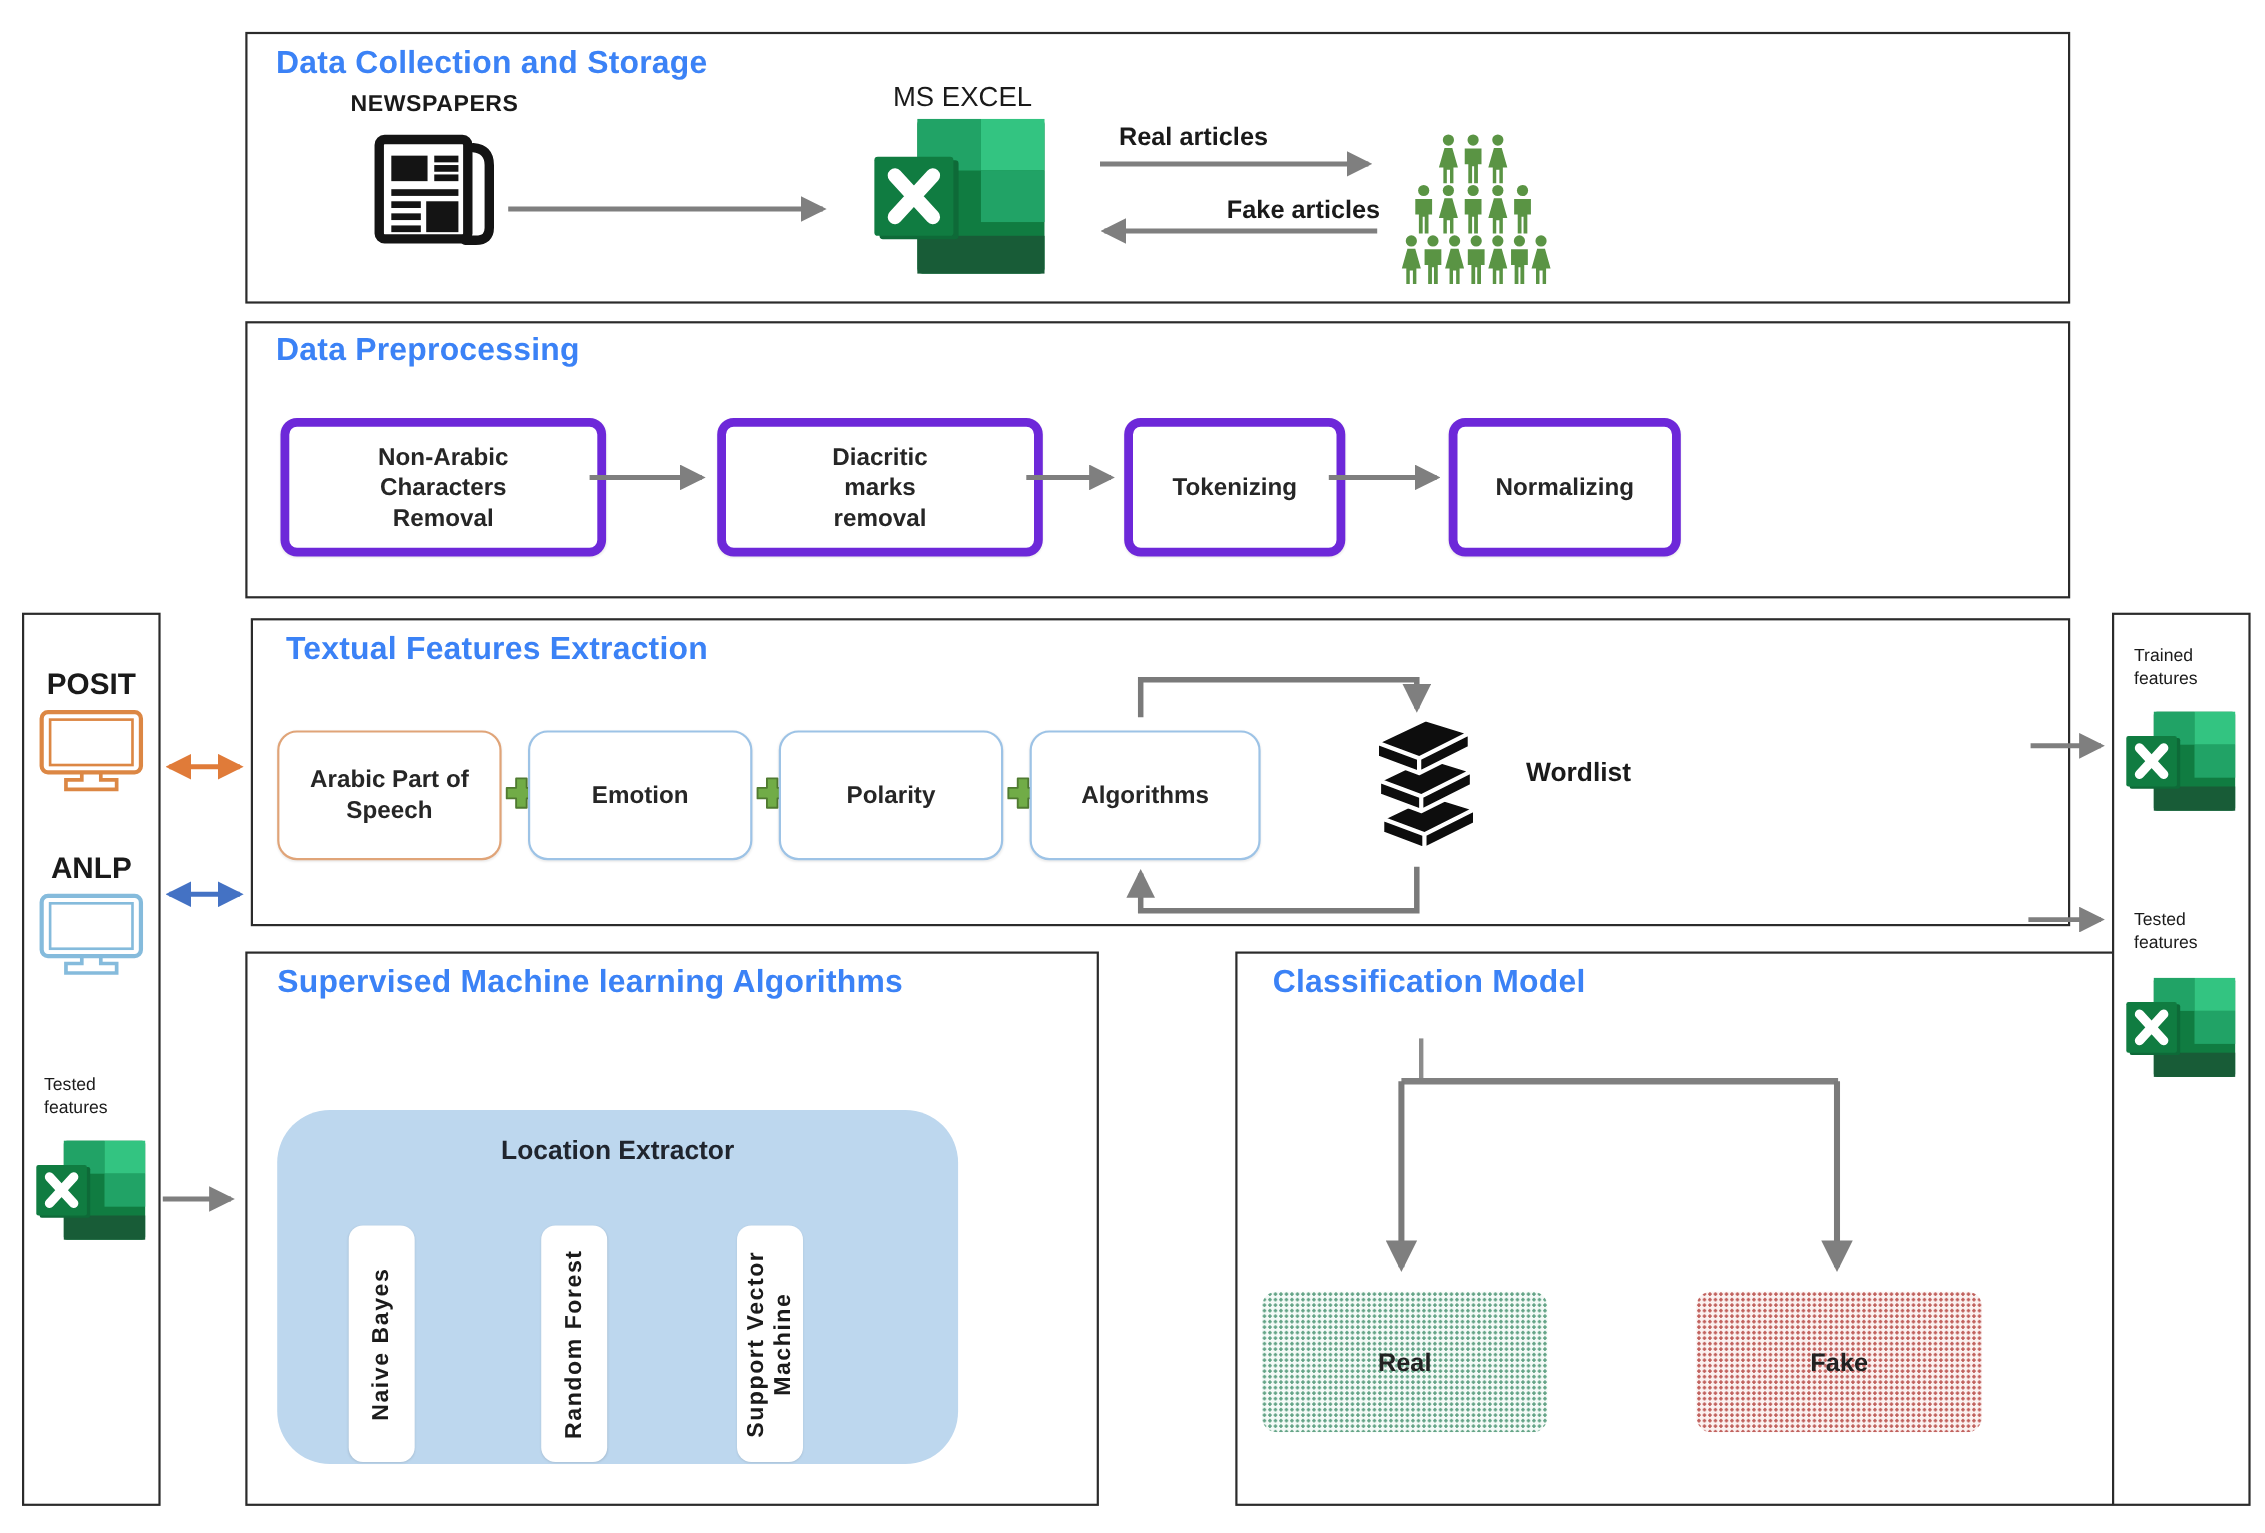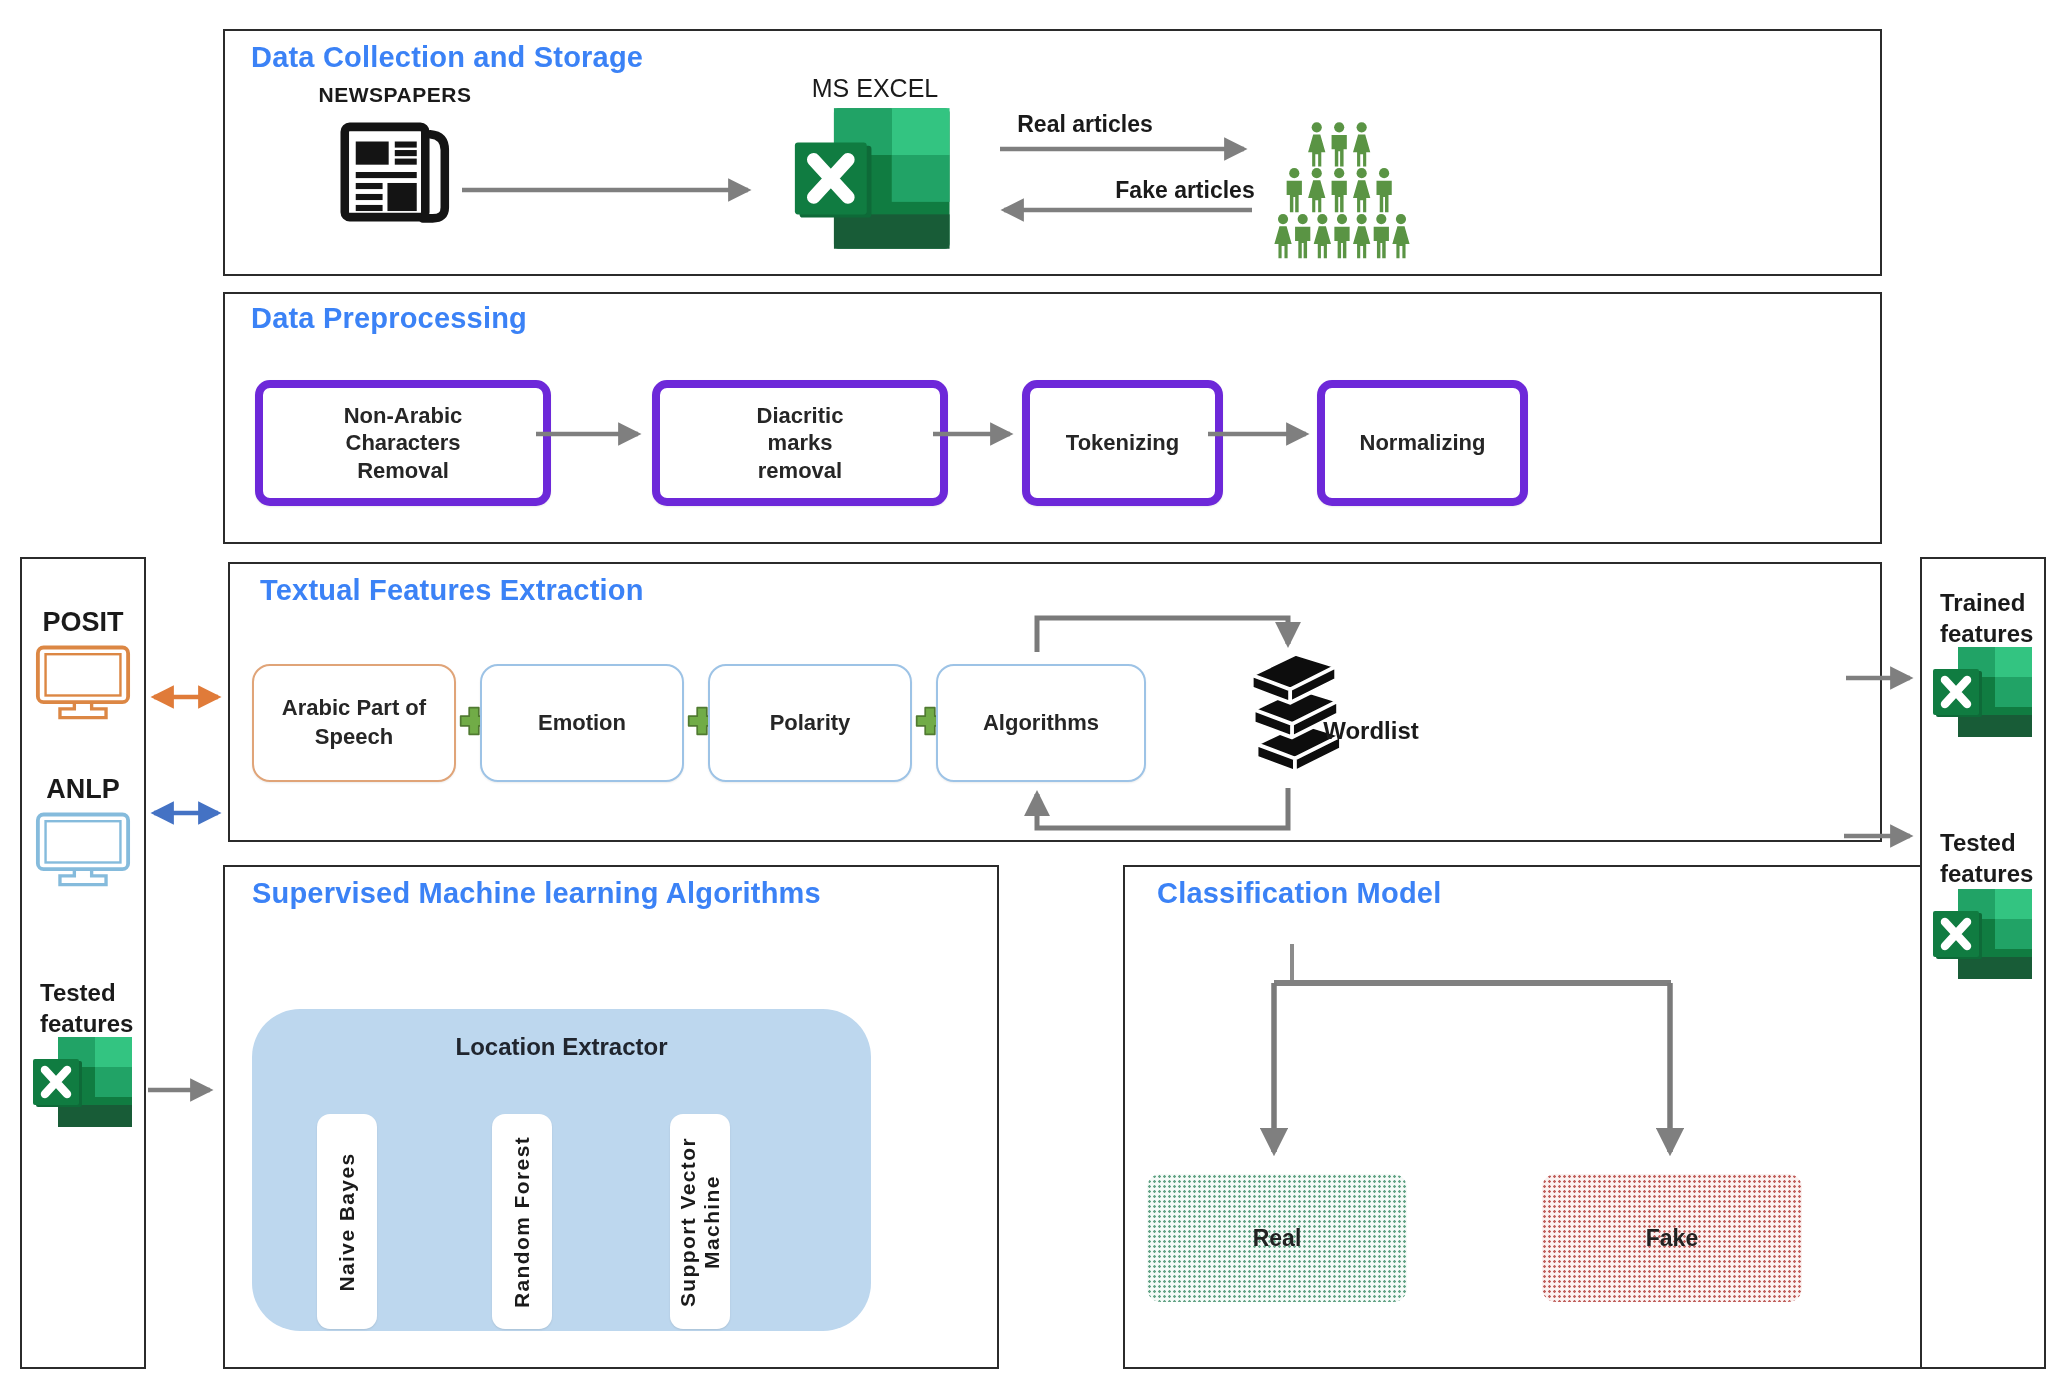--- a/index.html
+++ b/index.html
@@ -33,21 +33,21 @@
     font-size:22px;font-weight:600;color:#262626;line-height:1.3;
     box-shadow:0 1px 2px rgba(0,0,0,.08);
   }
   .feat-orange{border:2px solid var(--pos_orange);}
   .feat-blue{border:2px solid var(--feat_blue);}
   .wordlist-label{font-size:24px;font-weight:600;}
 
   
   .side-panel{position:absolute;border:2.5px solid #2b2b2b;background:#fff;}
   .panel-title{font-size:27px;font-weight:700;text-align:center;}
-  .panel-sub{font-size:24px;font-weight:700;line-height:1.3;}
+  .panel-sub{font-size:16px;font-weight:400;line-height:1.3;}
 
   
   .loc-box{position:absolute;background:var(--container_blue);border-radius:48px;}
   .loc-title{position:absolute;width:100%;text-align:center;font-size:24px;font-weight:600;color:#20252e;}
   .algo-pill{position:absolute;width:60px;height:215px;background:#fff;border-radius:13px;box-shadow:0 1px 2px rgba(0,0,0,.10);}
   .algo-pill .vtext{
     position:absolute;left:50%;top:50%;width:205px;
     transform:translate(-50%,-50%) rotate(-90deg);
     text-align:center;font-size:21px;font-weight:600;letter-spacing:1.4px;color:#1b1b1b;line-height:1.15;
   }
@@ -221,21 +221,21 @@
     </div>
     <div class="feat-box feat-blue" style="left:706px;top:100px;width:206px;height:114px;">
       <span>Algorithms</span>
     </div>
 
     <div class="icon-holder" style="left:1007px;top:86px;">
       <svg width="112" height="144" viewBox="0 0 110 150">
           <use href="#sym-books"></use>
         </svg>
     </div>
-    <div class="abs wordlist-label ctr" style="left:1066px;top:125px;width:150px;margin-top:28px;">Wordlist</div>
+    <div class="abs wordlist-label ctr" style="left:1130px;top:125px;width:150px;">Wordlist</div>
   </div>
 
   <div class="side-panel" style="left:20px;top:557px;width:122px;height:808px;">
     <div class="abs panel-title" style="left:0;top:48px;width:100%;">POSIT</div>
     <div class="icon-holder" style="left:13px;top:85px;color:var(--monitor_orange);">
       <svg width="96" height="78" viewBox="0 0 100 80">
           <use href="#sym-monitor"></use>
         </svg>
     </div>
 

